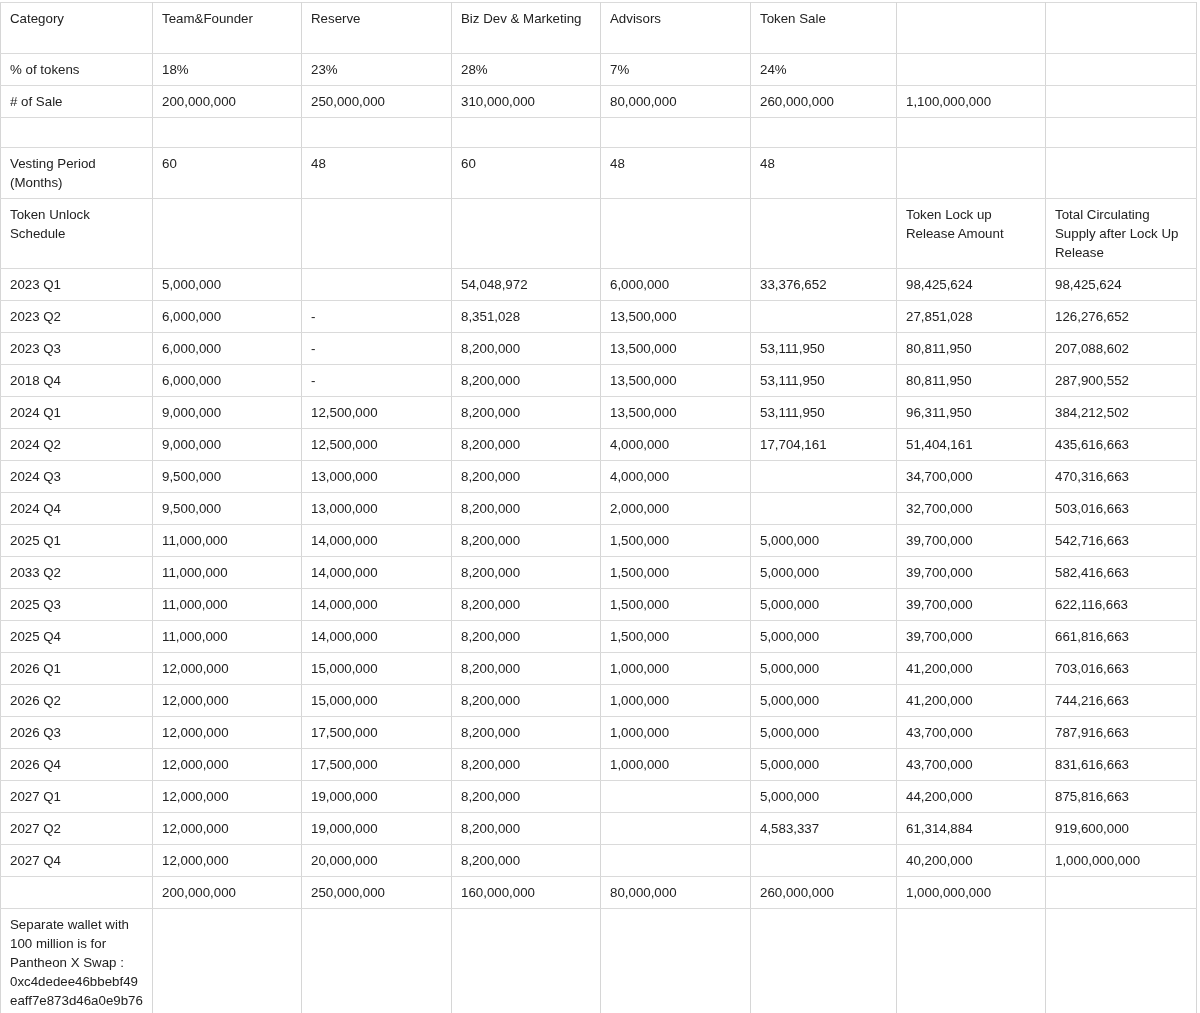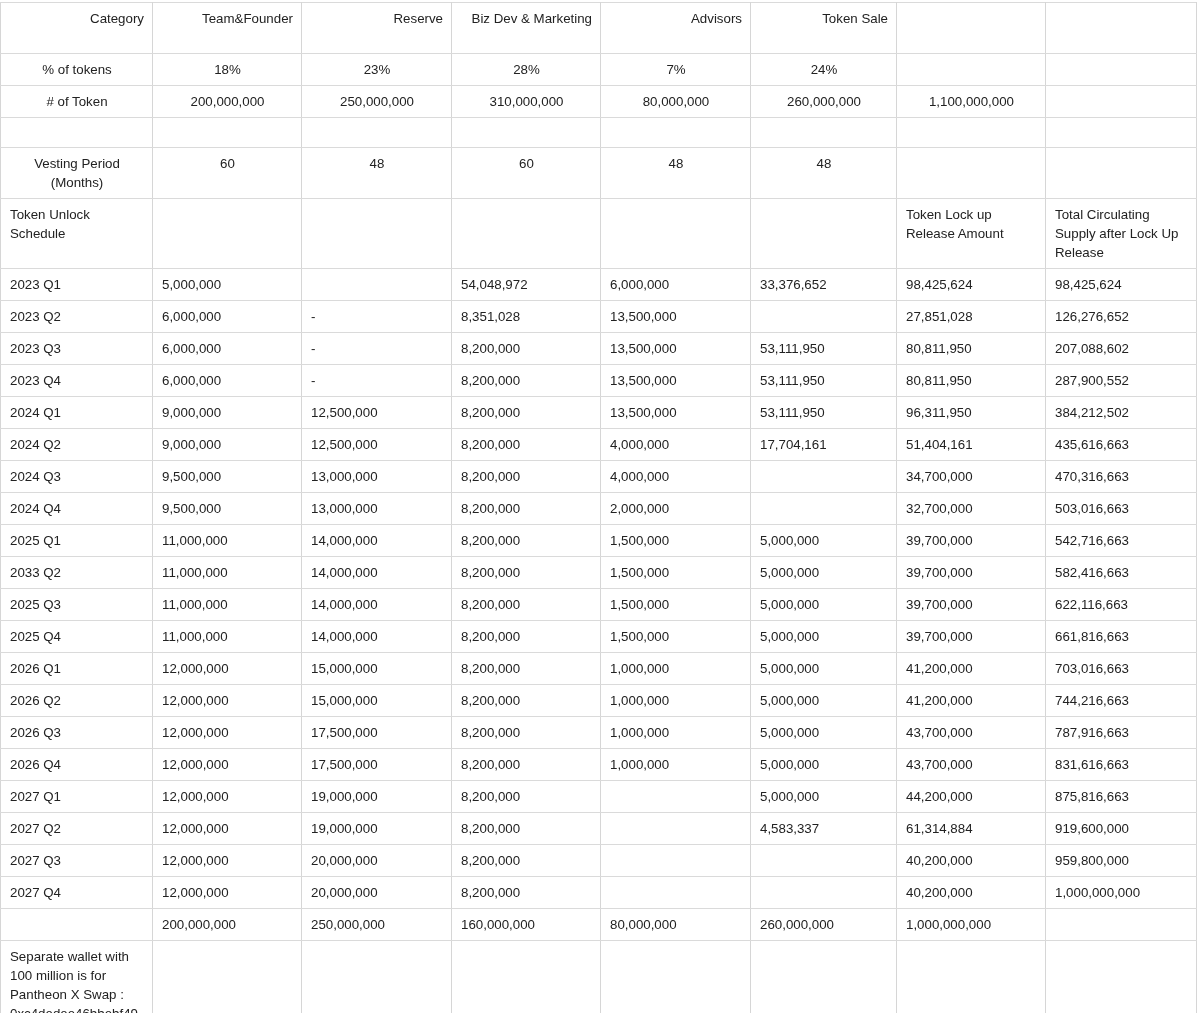--- a/index.html
+++ b/index.html
@@ -46,24 +46,24 @@
   col.c0 { width: 152px; }
   col.c1 { width: 149px; }
   col.c2 { width: 150px; }
   col.c3 { width: 149px; }
   col.c4 { width: 150px; }
   col.c5 { width: 146px; }
   col.c6 { width: 149px; }
   col.c7 { width: 151px; }
 
   
-  tr.r-head td      { height: 38px; text-align: right; }
-  tr.r-normal td    { height: 17px; text-align: center; }
+  tr.r-head td      { height: 38px; }
+  tr.r-normal td    { height: 17px; }
   tr.r-blank td     { height: 17px; }
-  tr.r-vesting td   { height: 38px; text-align: center; }
+  tr.r-vesting td   { height: 38px; }
   tr.r-unlockhead td{ height: 57px; margin-top: 8px; }
   tr.r-q td         { height: 17px; }
   tr.r-total td     { height: 17px; }
   tr.r-note td      { height: 140px; }
 
   td.note {
     line-height: 19.5px;
     white-space: pre-line;
   }
   td.blankcell { }
@@ -98,21 +98,21 @@
           <td>% of tokens</td>
           <td>18%</td>
           <td>23%</td>
           <td>28%</td>
           <td>7%</td>
           <td>24%</td>
           <td></td>
           <td></td>
         </tr>
         <tr class="r-normal">
-          <td># of Token</td>
+          <td># of Sale</td>
           <td>200,000,000</td>
           <td>250,000,000</td>
           <td>310,000,000</td>
           <td>80,000,000</td>
           <td>260,000,000</td>
           <td>1,100,000,000</td>
           <td></td>
         </tr>
         <tr class="r-blank">
           <td></td>
@@ -168,21 +168,21 @@
           <td>2023 Q3</td>
           <td>6,000,000</td>
           <td>-</td>
           <td>8,200,000</td>
           <td>13,500,000</td>
           <td>53,111,950</td>
           <td>80,811,950</td>
           <td>207,088,602</td>
         </tr>
         <tr class="r-q">
-          <td>2023 Q4</td>
+          <td>2018 Q4</td>
           <td>6,000,000</td>
           <td>-</td>
           <td>8,200,000</td>
           <td>13,500,000</td>
           <td>53,111,950</td>
           <td>80,811,950</td>
           <td>287,900,552</td>
         </tr>
         <tr class="r-q">
           <td>2024 Q1</td>
@@ -316,30 +316,20 @@
         </tr>
         <tr class="r-q">
           <td>2027 Q2</td>
           <td>12,000,000</td>
           <td>19,000,000</td>
           <td>8,200,000</td>
           <td></td>
           <td>4,583,337</td>
           <td>61,314,884</td>
           <td>919,600,000</td>
-        </tr>
-        <tr class="r-q">
-          <td>2027 Q3</td>
-          <td>12,000,000</td>
-          <td>20,000,000</td>
-          <td>8,200,000</td>
-          <td></td>
-          <td></td>
-          <td>40,200,000</td>
-          <td>959,800,000</td>
         </tr>
         <tr class="r-q">
           <td>2027 Q4</td>
           <td>12,000,000</td>
           <td>20,000,000</td>
           <td>8,200,000</td>
           <td></td>
           <td></td>
           <td>40,200,000</td>
           <td>1,000,000,000</td>

